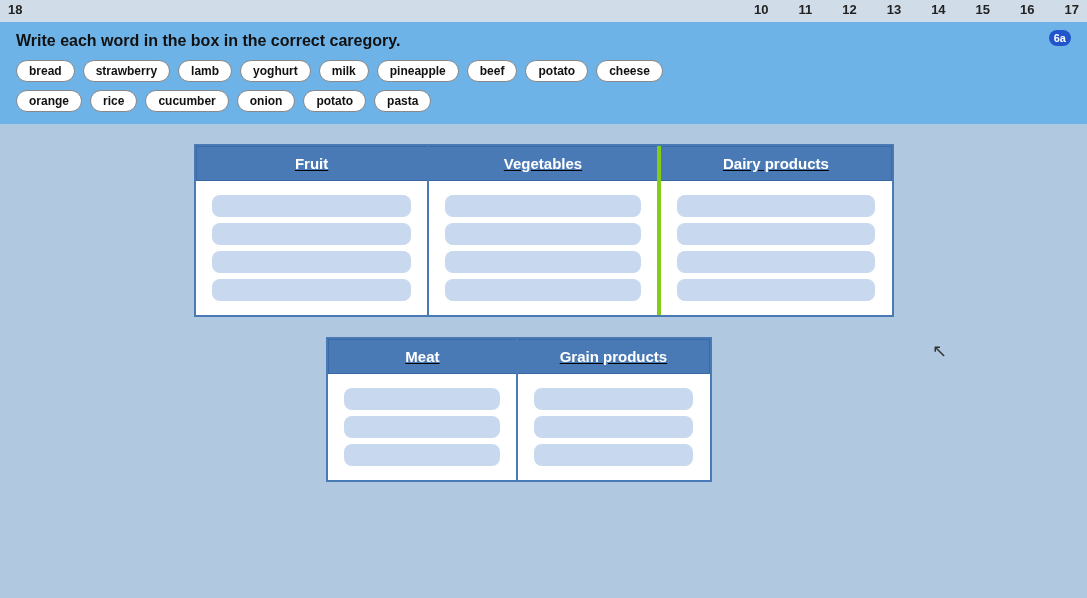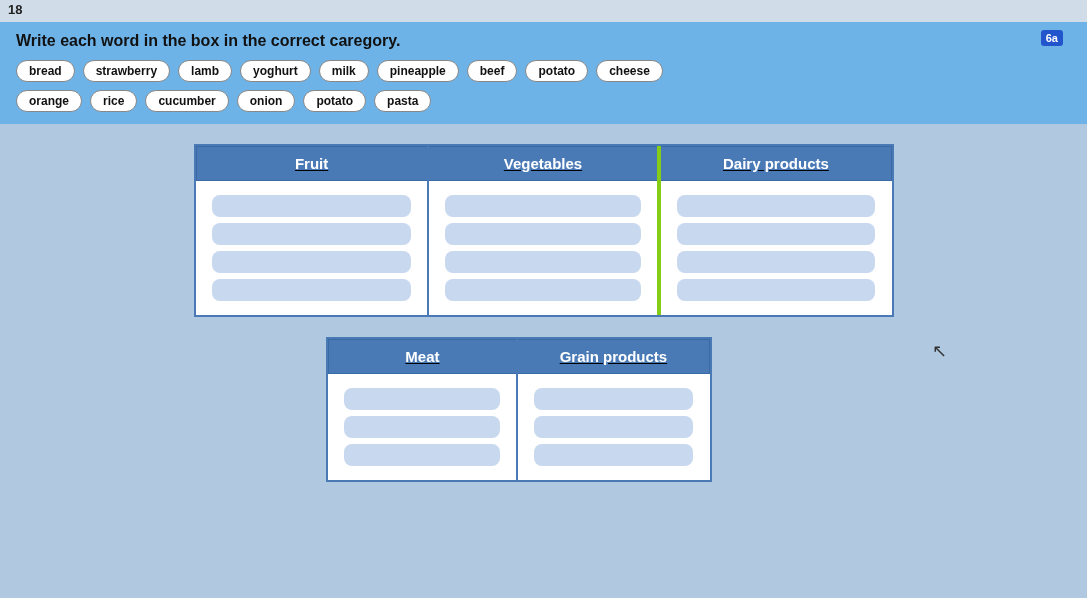--- a/index.html
+++ b/index.html
@@ -40,27 +40,27 @@
     }
     .instruction-text {
       font-size: 16px;
       font-weight: bold;
       color: #111;
       margin-bottom: 10px;
     }
     .badge-6a {
       position: absolute;
       top: 8px;
-      right: 24px;
+      right: 16px;
       background: #2255cc;
       color: white;
       font-size: 11px;
       font-weight: bold;
       padding: 2px 5px;
-      border-radius: 3px;
+      border-radius: 8px;
     }
 
     
     .words-row {
       display: flex;
       flex-wrap: wrap;
       gap: 8px;
       align-items: center;
     }
     .word-chip {
@@ -150,20 +150,30 @@
       font-size: 18px;
       color: #333;
       pointer-events: none;
     }
   </style>
 </head>
 <body>
 
 <div class="top-bar">
   <span class="page-num">18</span>
+  <div class="nums">
+    <span>10</span>
+    <span>11</span>
+    <span>12</span>
+    <span>13</span>
+    <span>14</span>
+    <span>15</span>
+    <span>16</span>
+    <span>17</span>
+  </div>
 </div>
 
 <div class="instruction-area">
   <div class="instruction-text">Write each word in the box in the correct caregory.</div>
   <div class="badge-6a">6a</div>
   <div class="words-row">
     <span class="word-chip">bread</span>
     <span class="word-chip">strawberry</span>
     <span class="word-chip">lamb</span>
     <span class="word-chip">yoghurt</span>

